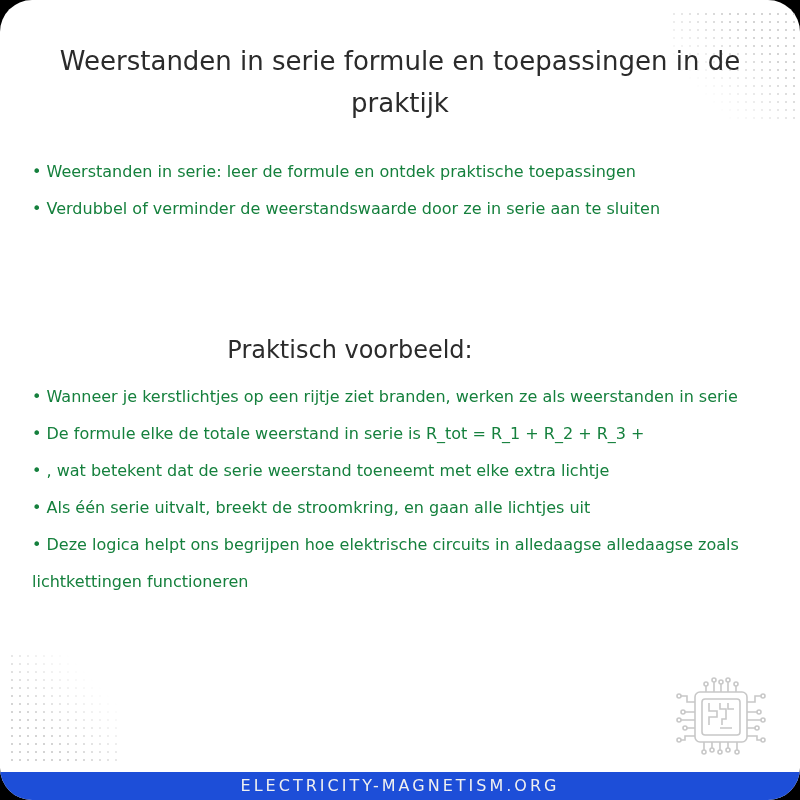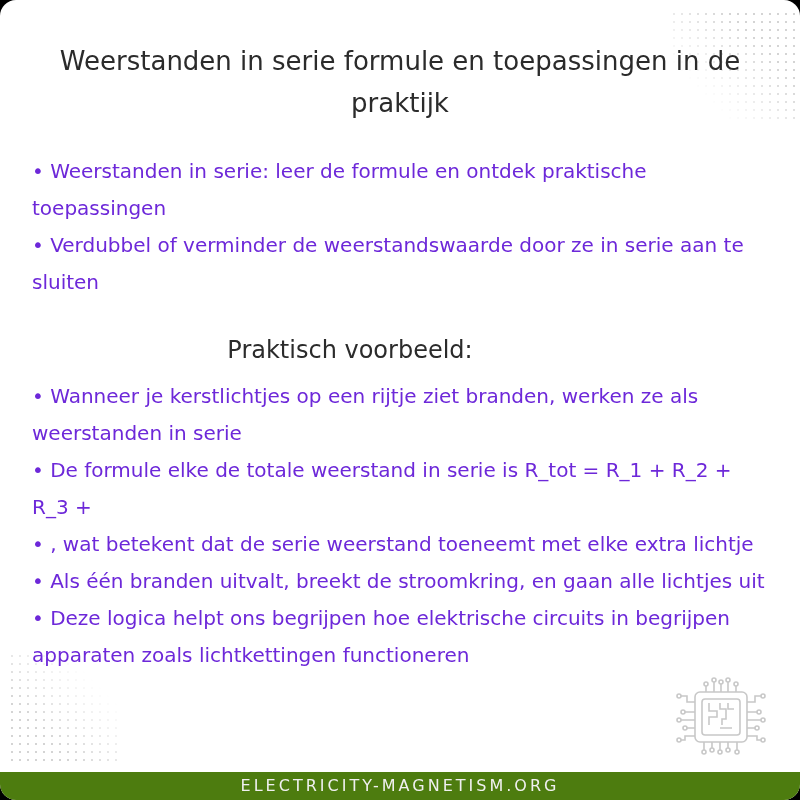--- a/index.html
+++ b/index.html
@@ -7,21 +7,21 @@
       width: 800px; height: 800px;
       background: #000000;
       overflow: hidden;
       position: relative;
       font-family: "DejaVu Sans", sans-serif;
     }
     .card {
       position: absolute; left: 0; top: 0;
       width: 800px; height: 800px;
       background: #ffffff;
-      border-radius: 16px;
+      border-radius: 32px;
       overflow: hidden;
     }
     .dots-tr {
       position: absolute; right: 0; top: 10px;
       width: 130px; height: 115px;
       background-image: radial-gradient(circle, #d4d4d4 1px, transparent 1.3px);
       background-size: 8px 8px;
       -webkit-mask-image: linear-gradient(225deg, #000 30%, transparent 75%);
       mask-image: linear-gradient(225deg, #000 30%, transparent 75%);
     }
@@ -34,38 +34,38 @@
       mask-image: linear-gradient(45deg, #000 30%, transparent 75%);
     }
     .title {
       position: absolute; left: 40px; top: 40px; width: 720px;
       text-align: center;
       font-size: 26px; line-height: 42px;
       color: #2b2b2b;
     }
     .section {
       position: absolute; left: 32px; width: 740px;
-      font-size: 20px; line-height: 37px;
-      color: #6d28d9;
+      font-size: 16px; line-height: 37px;
+      color: #15803d;
     }
     .section p { margin: 0; }
     .sub-title {
       position: absolute; left: 0; width: 700px; top: 330px;
       text-align: center;
       font-size: 24px; line-height: 40px;
       color: #2b2b2b;
     }
     .chip-icon {
       position: absolute; left: 676px; top: 676px;
       width: 90px; height: 84px;
     }
     .footer {
       position: absolute; left: 0; top: 772px;
       width: 800px; height: 28px;
-      background: #4d7c0f;
+      background: #1d4ed8;
       text-align: center;
       font-size: 16px; line-height: 28px;
       letter-spacing: 3px;
       color: #f0f0f0;
     }
   </style>
 </head>
 <body>
 
 <div class="card">
@@ -78,22 +78,22 @@
     <p>• Weerstanden in serie: leer de formule en ontdek praktische toepassingen</p>
     <p>• Verdubbel of verminder de weerstandswaarde door ze in serie aan te sluiten</p>
   </div>
 
   <div class="sub-title">Praktisch voorbeeld:</div>
 
   <div class="section" style="top:378px;">
     <p>• Wanneer je kerstlichtjes op een rijtje ziet branden, werken ze als weerstanden in serie</p>
     <p>• De formule elke de totale weerstand in serie is R_tot = R_1 + R_2 + R_3 +</p>
     <p>• , wat betekent dat de serie weerstand toeneemt met elke extra lichtje</p>
-    <p>• Als één branden uitvalt, breekt de stroomkring, en gaan alle lichtjes uit</p>
-    <p>• Deze logica helpt ons begrijpen hoe elektrische circuits in begrijpen apparaten zoals lichtkettingen functioneren</p>
+    <p>• Als één serie uitvalt, breekt de stroomkring, en gaan alle lichtjes uit</p>
+    <p>• Deze logica helpt ons begrijpen hoe elektrische circuits in alledaagse alledaagse zoals lichtkettingen functioneren</p>
   </div>
 
   <div class="chip-icon">
     <svg width="90" height="84" viewBox="0 0 90 84" fill="none" stroke="#c8c8c8" stroke-width="1.6">
       <rect x="19" y="16" width="52" height="50" rx="5"></rect>
       <rect x="26" y="23" width="38" height="36" rx="3"></rect>
       <path d="M33 27 v8 h8 v6 h-8 v8 M44 27 v6 h6 v10 h-4 v6 M52 27 v6 h6 M44 52 h12"></path>
 
       <path d="M30 16 v-6 M38 16 v-10 M45 16 v-8 M52 16 v-10 M60 16 v-6"></path>
       <circle cx="30" cy="8" r="2"></circle>

